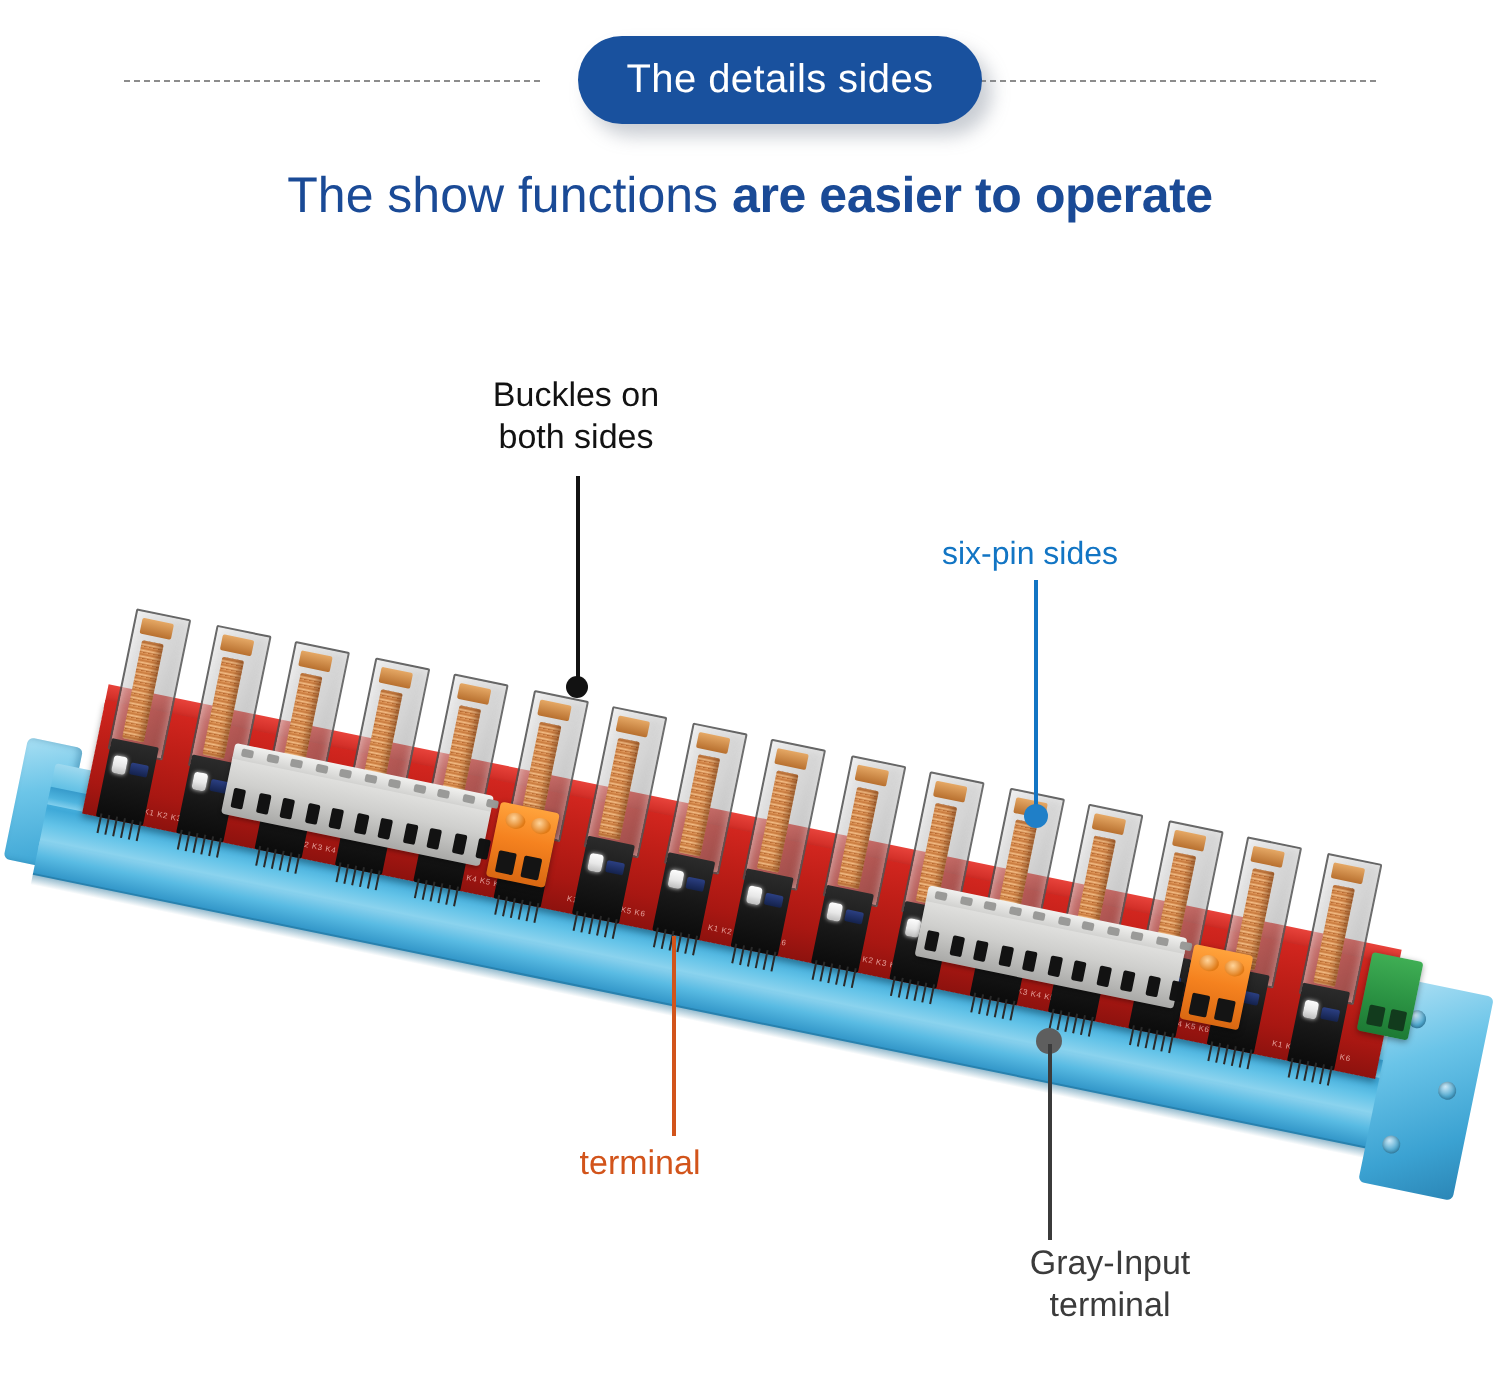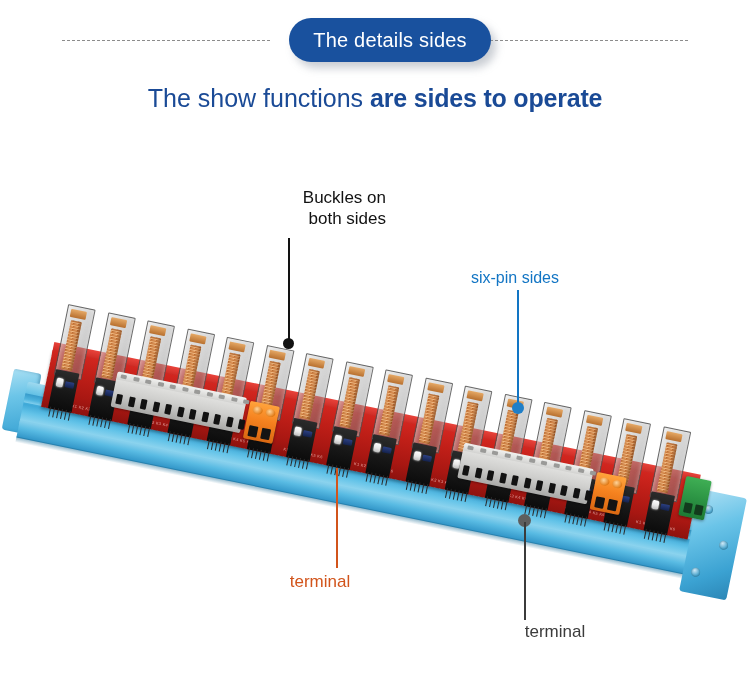--- a/index.html
+++ b/index.html
@@ -352,21 +352,21 @@
   }
   .leader {
     position: absolute;
     width: 0;
   }
   .leader-dot {
     position: absolute;
     border-radius: 50%;
   }
 
-  .c-black { color: #121212; text-align: right; }
+  .c-black { color: #121212; }
   .c-blue  { color: #1275c4; }
   .c-orange{ color: #d2541b; }
   .c-gray  { color: #3b3b3b; }
 
   .callout-buckles  { left: 190px; top: 38px;  width: 196px; font-size: 17px; }
   .callout-sixpin   { left: 420px; top: 118px; width: 190px; font-size: 16px; }
   .callout-orange   { left: 190px; top: 422px; width: 260px; font-size: 17px; }
   .callout-grayin   { left: 430px; top: 472px; width: 250px; font-size: 17px; }
 </style>
 </head>
@@ -377,21 +377,21 @@
   <div class="header-band">
     <div class="rule rule-left"></div>
     <div class="rule rule-right"></div>
 
     <div class="pill">
       <span class="pill-text">The details sides</span>
     </div>
   </div>
 
   <div class="subtitle">
-    <span class="light">The show functions </span><span class="heavy">are sides to operate</span>
+    <span class="light">The show functions </span><span class="heavy">are easier to operate</span>
   </div>
 
   <div class="stage">
 
     <div class="assembly">
 
       <div class="rail">
         <div class="rail-cap-left"></div>
         <div class="rail-face">
           <div class="rail-groove"></div>
@@ -746,17 +746,18 @@
     <div class="leader-dot" style="left:512px; top:252px; width:12px; height:12px; background:#1f7fc8;"></div>
 
     <div class="leader" style="left:336px; top:318px; height:100px; border-left:2px solid #d2541b;"></div>
     <div class="callout-text callout-orange c-orange">
       <div>terminal</div>
     </div>
 
     <div class="leader-dot" style="left:518px; top:364px; width:13px; height:13px; background:#5e5e5e;"></div>
     <div class="leader" style="left:524px; top:372px; height:98px; border-left:2px solid #3b3b3b;"></div>
     <div class="callout-text callout-grayin c-gray">
+      <div>Gray-Input</div>
       <div>terminal</div>
     </div>
 
   </div>
 </div>
 
 </body></html>

